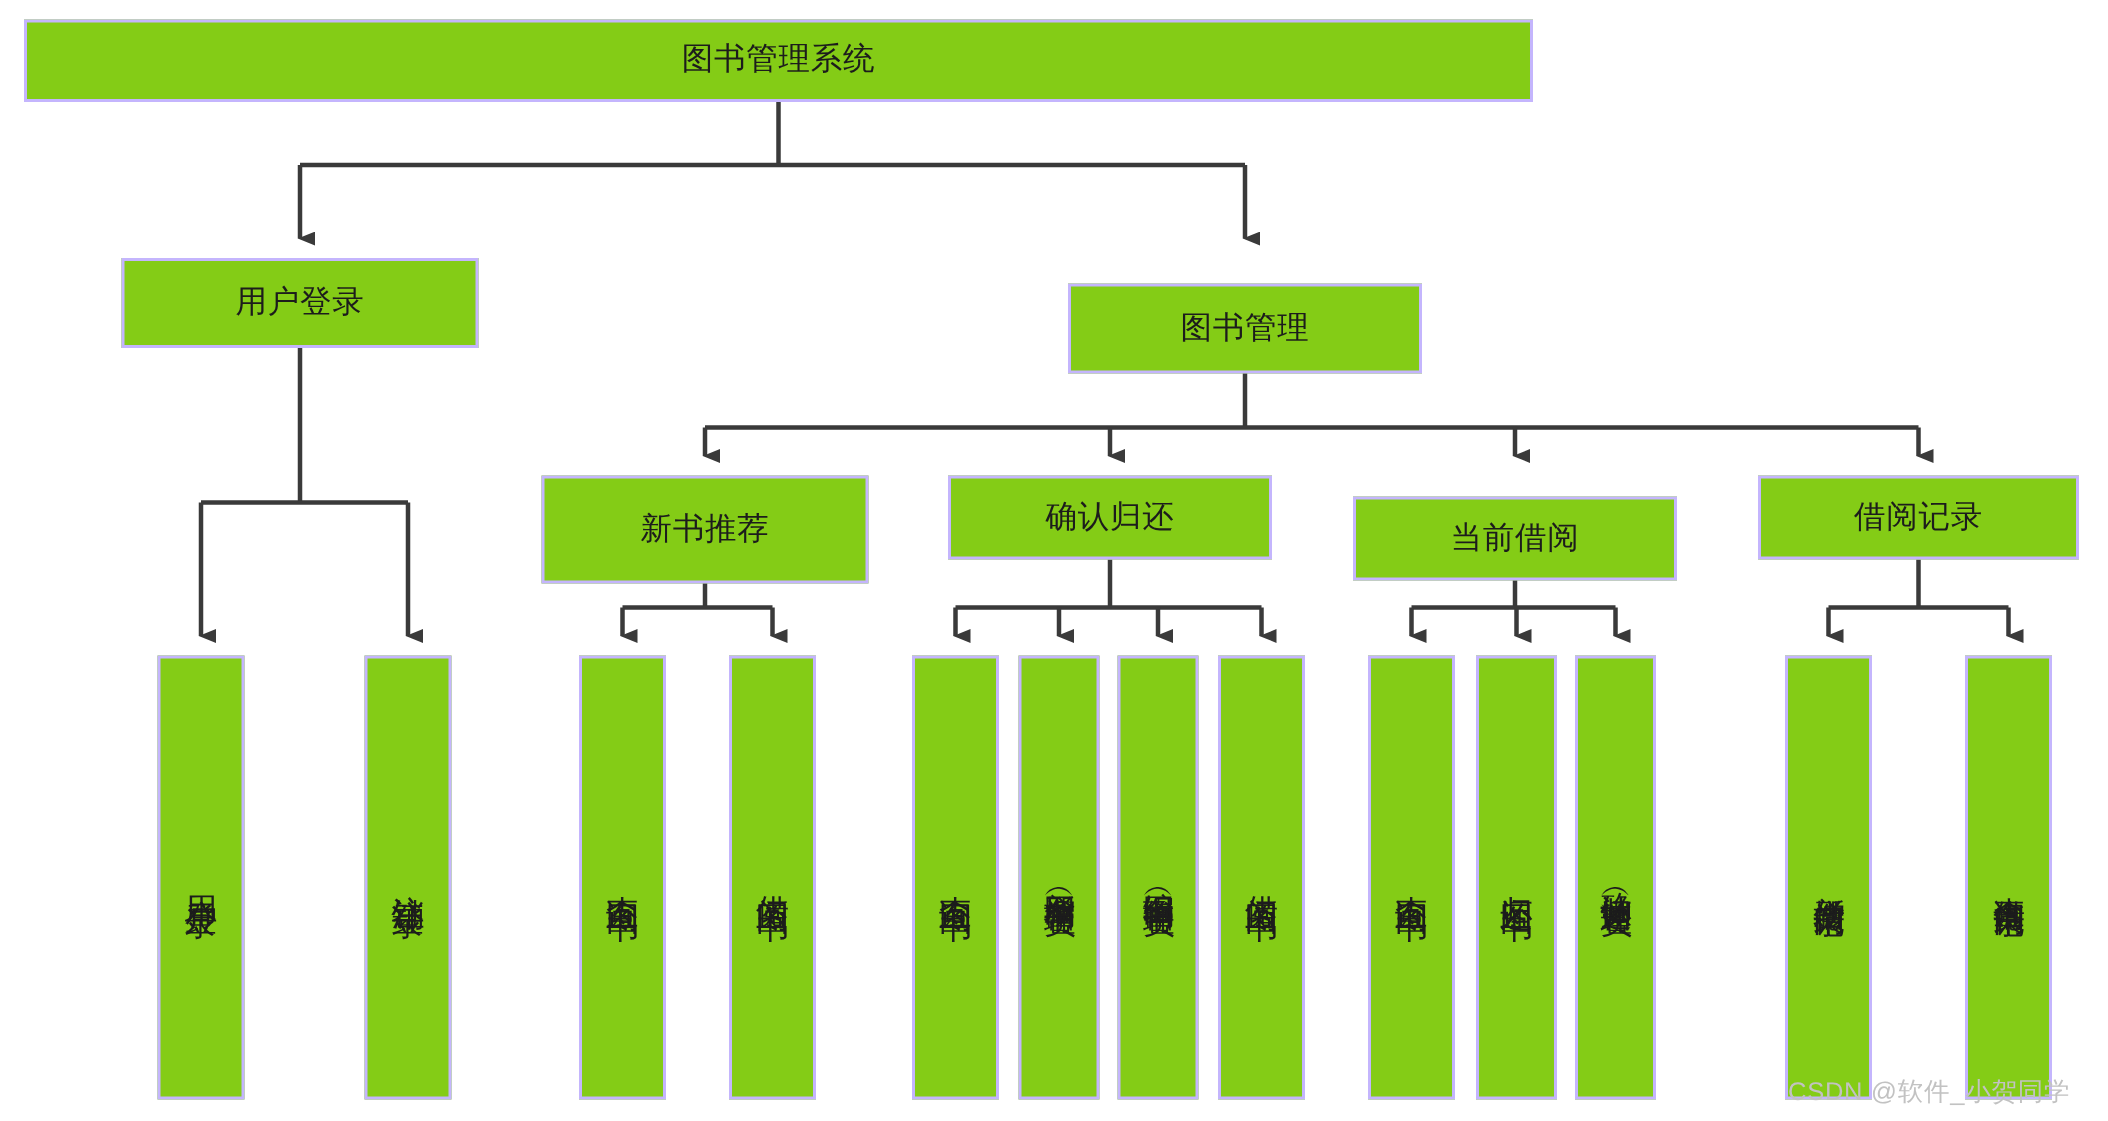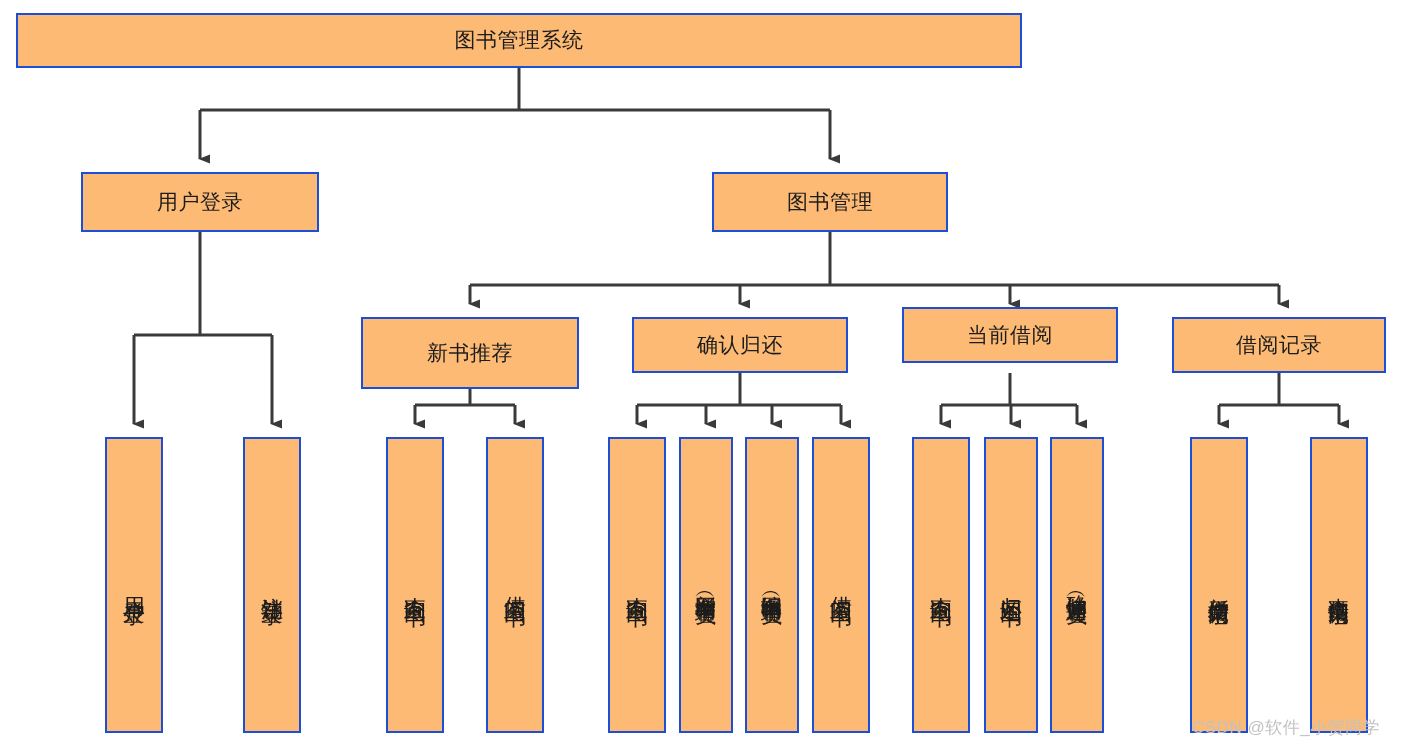--- a/index.html
+++ b/index.html
@@ -20,22 +20,22 @@
   #wires {
     position: absolute;
     left: 0;
     top: 0;
     width: 1405px;
     height: 747px;
   }
   .node {
     position: absolute;
     box-sizing: border-box;
-    background: #fdba74;
-    border: 2px solid #1d4ed8;
+    background: #84cc16;
+    border: 2px solid #c4b5fd;
     display: flex;
     align-items: center;
     justify-content: center;
     overflow: hidden;
   }
   .node-label {
     color: #1c1c1c;
     line-height: 1.18;
     white-space: nowrap;
     letter-spacing: 0.5px;
@@ -115,30 +115,30 @@
       </g>
   </svg>
 
   <div id="node-layer">
       <div class="node horizontal" style="left: 16px; top: 13px; width: 1006px; height: 55px;">
         <span class="node-label">图书管理系统</span>
       </div>
       <div class="node horizontal" style="left: 81px; top: 172px; width: 238px; height: 60px;">
         <span class="node-label">用户登录</span>
       </div>
-      <div class="node horizontal" style="left: 712px; top: 172px; width: 236px; height: 60px;">
+      <div class="node horizontal" style="left: 712px; top: 189px; width: 236px; height: 60px;">
         <span class="node-label">图书管理</span>
       </div>
       <div class="node horizontal" style="left: 361px; top: 317px; width: 218px; height: 72px;">
         <span class="node-label">新书推荐</span>
       </div>
       <div class="node horizontal" style="left: 632px; top: 317px; width: 216px; height: 56px;">
         <span class="node-label">确认归还</span>
       </div>
-      <div class="node horizontal" style="left: 902px; top: 307px; width: 216px; height: 56px;">
+      <div class="node horizontal" style="left: 902px; top: 331px; width: 216px; height: 56px;">
         <span class="node-label">当前借阅</span>
       </div>
       <div class="node horizontal" style="left: 1172px; top: 317px; width: 214px; height: 56px;">
         <span class="node-label">借阅记录</span>
       </div>
       <div class="node vertical" style="left: 105px; top: 437px; width: 58px; height: 296px;">
         <span class="node-label">用户登录</span>
       </div>
       <div class="node vertical" style="left: 243px; top: 437px; width: 58px; height: 296px;">
         <span class="node-label">注销登录</span>

